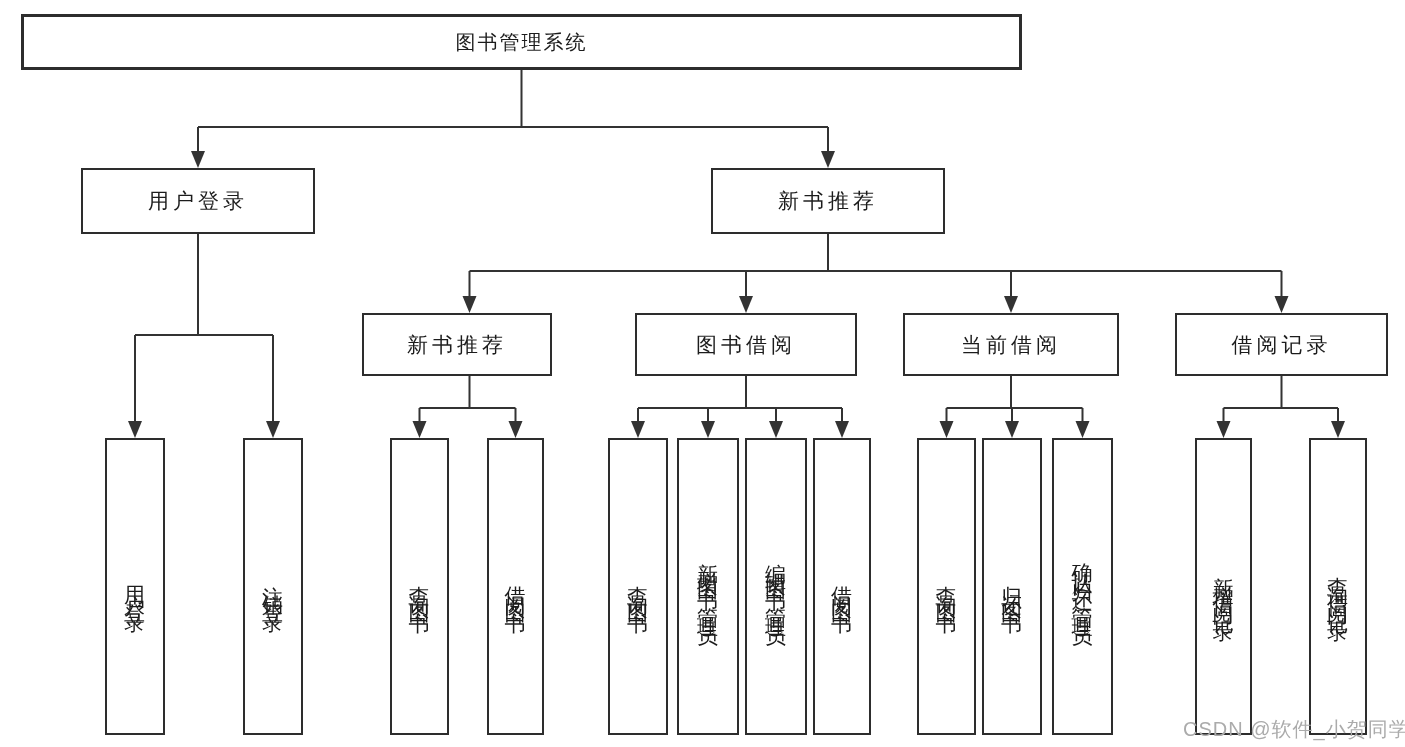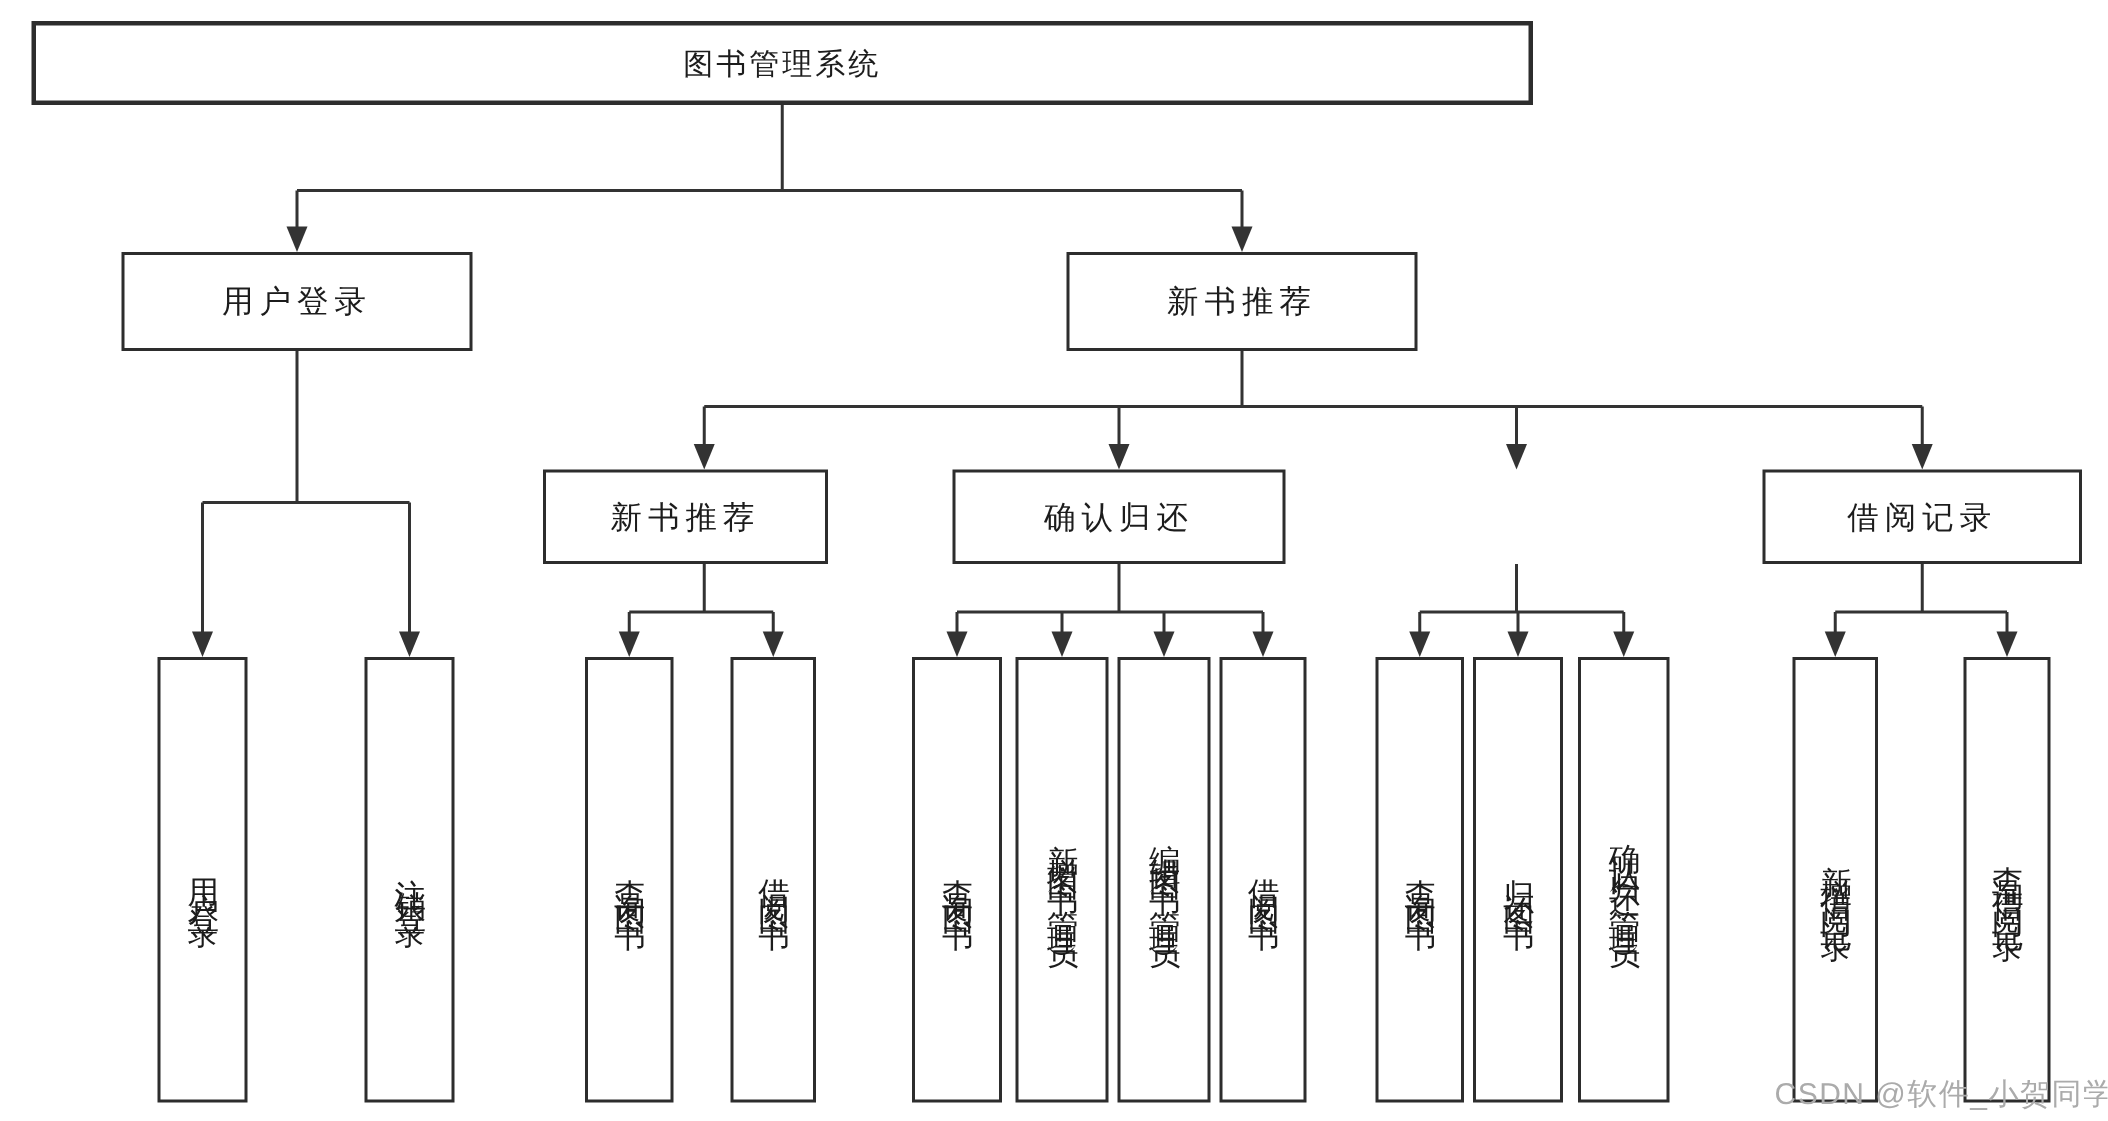--- a/index.html
+++ b/index.html
@@ -137,21 +137,24 @@
     <span class="hlabel">用户登录</span>
   </div>
   <div class="hbox" style="left:711px;top:168px;width:234px;height:66px">
     <span class="hlabel">新书推荐</span>
   </div>
 
   <div class="hbox" style="left:362px;top:313px;width:190px;height:63px">
     <span class="hlabel">新书推荐</span>
   </div>
   <div class="hbox" style="left:635px;top:313px;width:222px;height:63px">
-    <span class="hlabel">确认归还</span>
+    <span class="hlabel">图书借阅</span>
+  </div>
+  <div class="hbox" style="left:903px;top:313px;width:216px;height:63px">
+    <span class="hlabel">当前借阅</span>
   </div>
   <div class="hbox" style="left:1175px;top:313px;width:213px;height:63px">
     <span class="hlabel">借阅记录</span>
   </div>
 
   <div class="vbox" style="left:105px;width:60px">
     <span class="vlabel">用户登录</span>
   </div>
   <div class="vbox" style="left:243px;width:60px">
     <span class="vlabel">注销登录</span>

